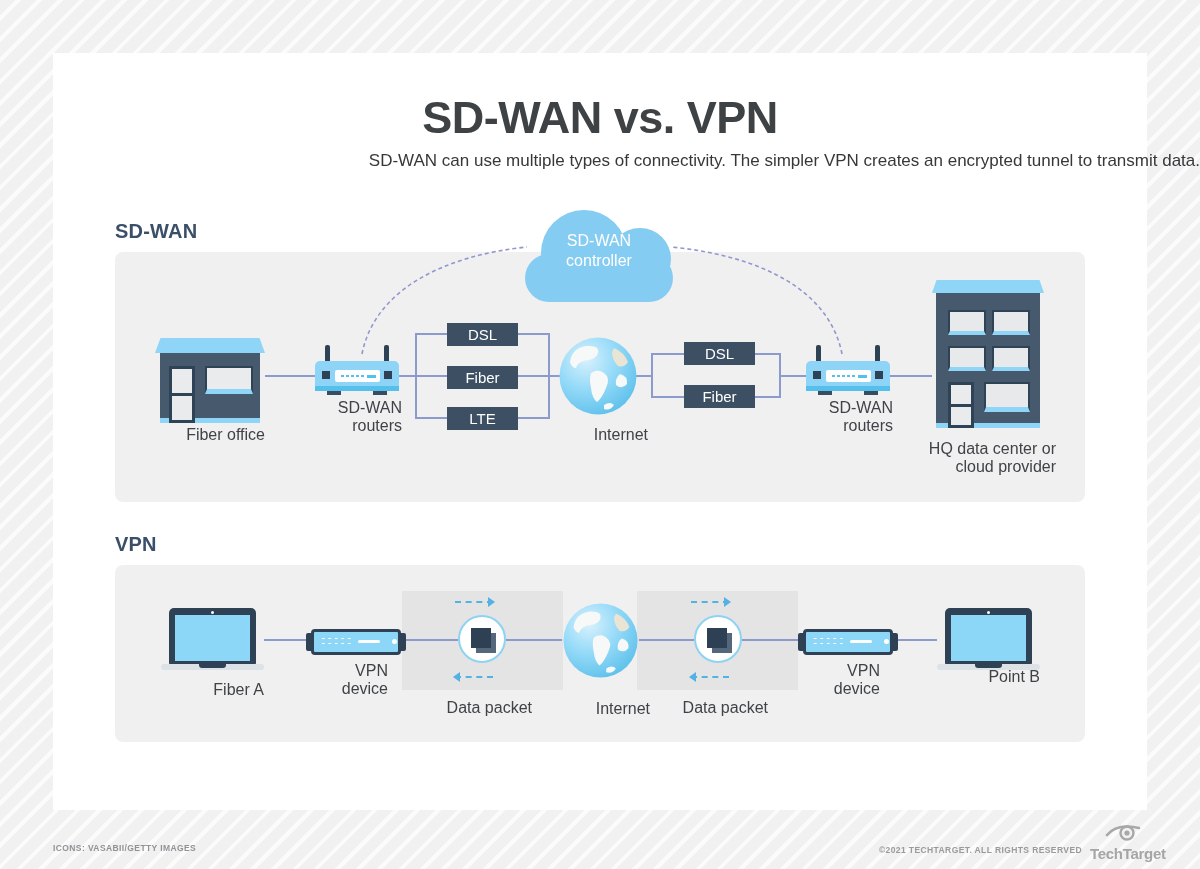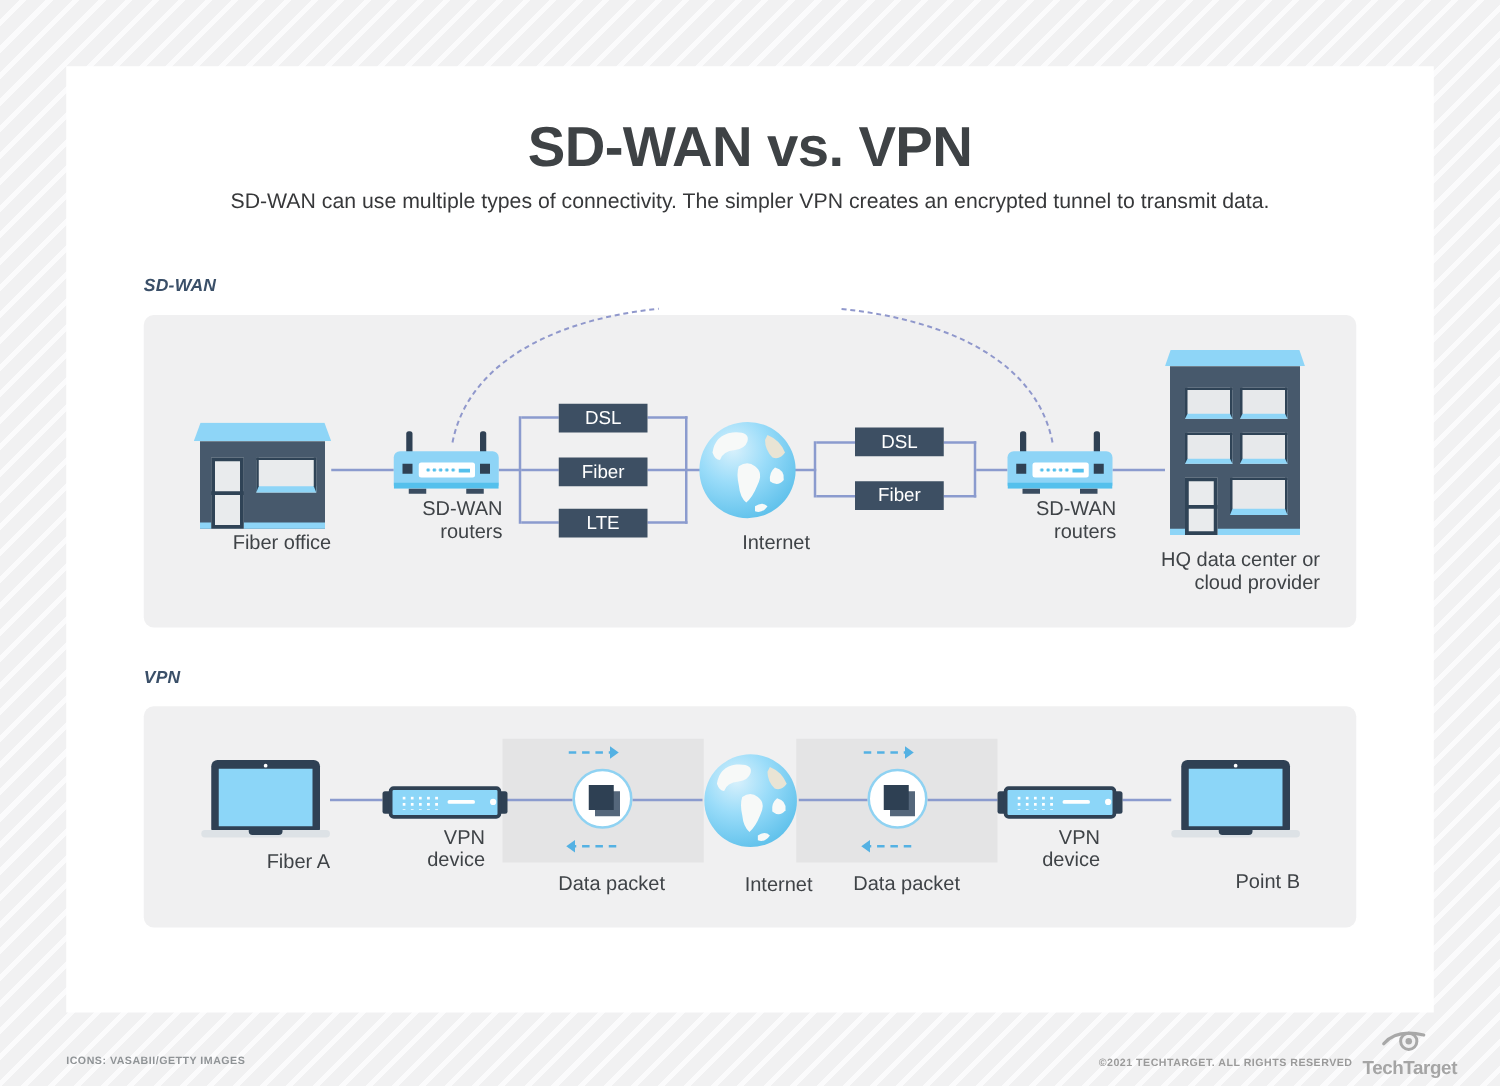--- a/index.html
+++ b/index.html
@@ -2,22 +2,22 @@
 <html><head>
 <meta charset="utf-8">
 <style>
   html,body{margin:0;padding:0;}
   body{font-family:"Liberation Sans",sans-serif;}
   #page{position:relative;width:1200px;height:869px;overflow:hidden;
     background:repeating-linear-gradient(135deg,#f1f1f2 0px,#f1f1f2 11px,#fbfbfc 11px,#fbfbfc 15px);}
   .card{position:absolute;left:53px;top:53px;width:1094px;height:757px;background:#ffffff;}
   .title{position:absolute;left:0;right:0;top:92px;text-align:center;font-size:45px;font-weight:700;
     color:#3e4245;letter-spacing:-0.5px;}
-  .subtitle{position:absolute;left:0;right:0;top:151px;text-align:center;font-size:17px;color:#37383a;}
-  .sec-head{position:absolute;font-size:14px;font-weight:700;color:#3a4f68;letter-spacing:.2px;font-style:italic;}
+  .subtitle{position:absolute;left:0;right:0;top:151px;text-align:right;font-size:17px;color:#37383a;}
+  .sec-head{position:absolute;font-size:20px;font-weight:700;color:#3a4f68;letter-spacing:.2px;}
   .panel{position:absolute;left:115px;width:970px;background:#f0f0f1;border-radius:8px;}
   .cline{position:absolute;background:#8b9bce;}
   .lbl{position:absolute;font-size:16px;line-height:18px;color:#3f4347;text-align:right;}
   .linkbox{position:absolute;width:71px;height:23px;background:#3d4f63;color:#fff;font-size:15px;
     display:flex;align-items:center;justify-content:center;}
   .curves{position:absolute;left:0;top:0;pointer-events:none;}
   
   .cloud{position:absolute;left:525px;top:210px;width:148px;height:92px;}
   .cloud .p1{position:absolute;left:16px;top:0;width:86px;height:86px;border-radius:50%;background:#85ccf2;}
   .cloud .p2{position:absolute;left:84px;top:18px;width:62px;height:62px;border-radius:50%;background:#85ccf2;}
@@ -108,20 +108,26 @@
   <div class="cline" style="left:636px;top:375px;width:17px;height:2px;"></div>
   <div class="cline" style="left:651px;top:353px;width:2px;height:45px;"></div>
   <div class="cline" style="left:653px;top:353px;width:31px;height:2px;"></div>
   <div class="cline" style="left:755px;top:353px;width:26px;height:2px;"></div>
   <div class="cline" style="left:653px;top:396px;width:31px;height:2px;"></div>
   <div class="cline" style="left:755px;top:396px;width:26px;height:2px;"></div>
   <div class="cline" style="left:779px;top:353px;width:2px;height:45px;"></div>
   <div class="cline" style="left:781px;top:375px;width:25px;height:2px;"></div>
   <div class="cline" style="left:890px;top:375px;width:42px;height:2px;"></div>
 
+  <div class="cloud">
+    <div class="p1"></div>
+    <div class="p2"></div>
+    <div class="cbase"></div>
+    <div class="txt">SD-WAN controller</div>
+  </div>
 
   <div class="store" style="left:155px;top:338px;">
     <div class="bod"></div>
     <div class="strip"></div>
     <div class="awn"></div>
     <div class="win"></div>
     <div class="door"></div>
     <div class="doormid"></div>
   </div>
   <div class="lbl" style="left:155px;top:426px;width:110px;">Fiber office</div>
@@ -269,21 +275,21 @@
   </div>
   <div class="lbl" style="left:816px;top:662px;width:64px;">VPN device</div>
 
   <div class="laptop" style="left:937px;top:608px;">
     <div class="frame"></div>
     <div class="scr"></div>
     <div class="cam"></div>
     <div class="base"></div>
     <div class="notch"></div>
   </div>
-  <div class="lbl" style="left:937px;top:697px;width:103px;">Point B</div>
+  <div class="lbl" style="left:937px;top:668px;width:103px;">Point B</div>
 
   <div class="credits">ICONS: VASABII/GETTY IMAGES</div>
   <div class="copyright">©2021 TECHTARGET. ALL RIGHTS RESERVED</div>
   <div class="brand">
     <svg width="44" height="20" viewBox="0 0 44 20">
       <path d="M6 14 Q16 2 38 7" stroke="#a8a8a8" stroke-width="2.6" fill="none" stroke-linecap="round"></path>
       <circle cx="26" cy="12" r="6.5" stroke="#a8a8a8" stroke-width="2.4" fill="none"></circle>
       <circle cx="26" cy="12" r="2.6" fill="#a8a8a8"></circle>
     </svg>
     <div class="txt">TechTarget</div>

